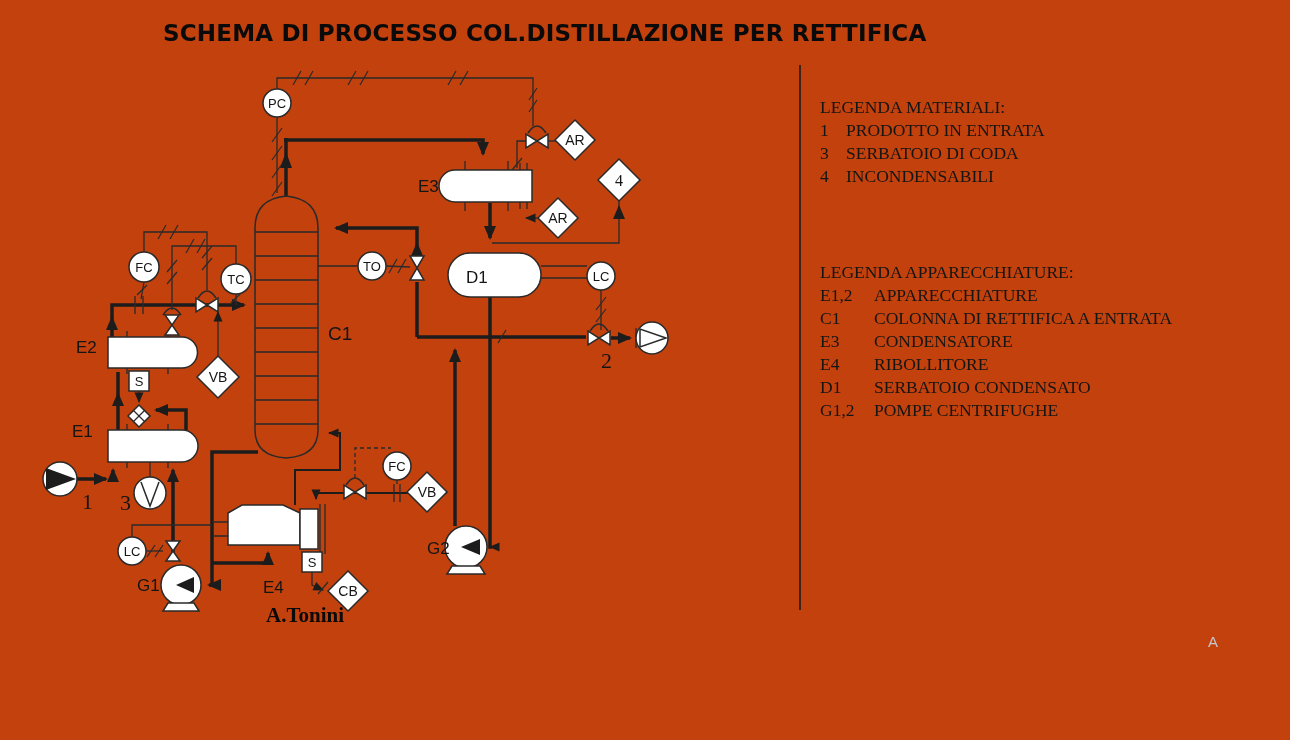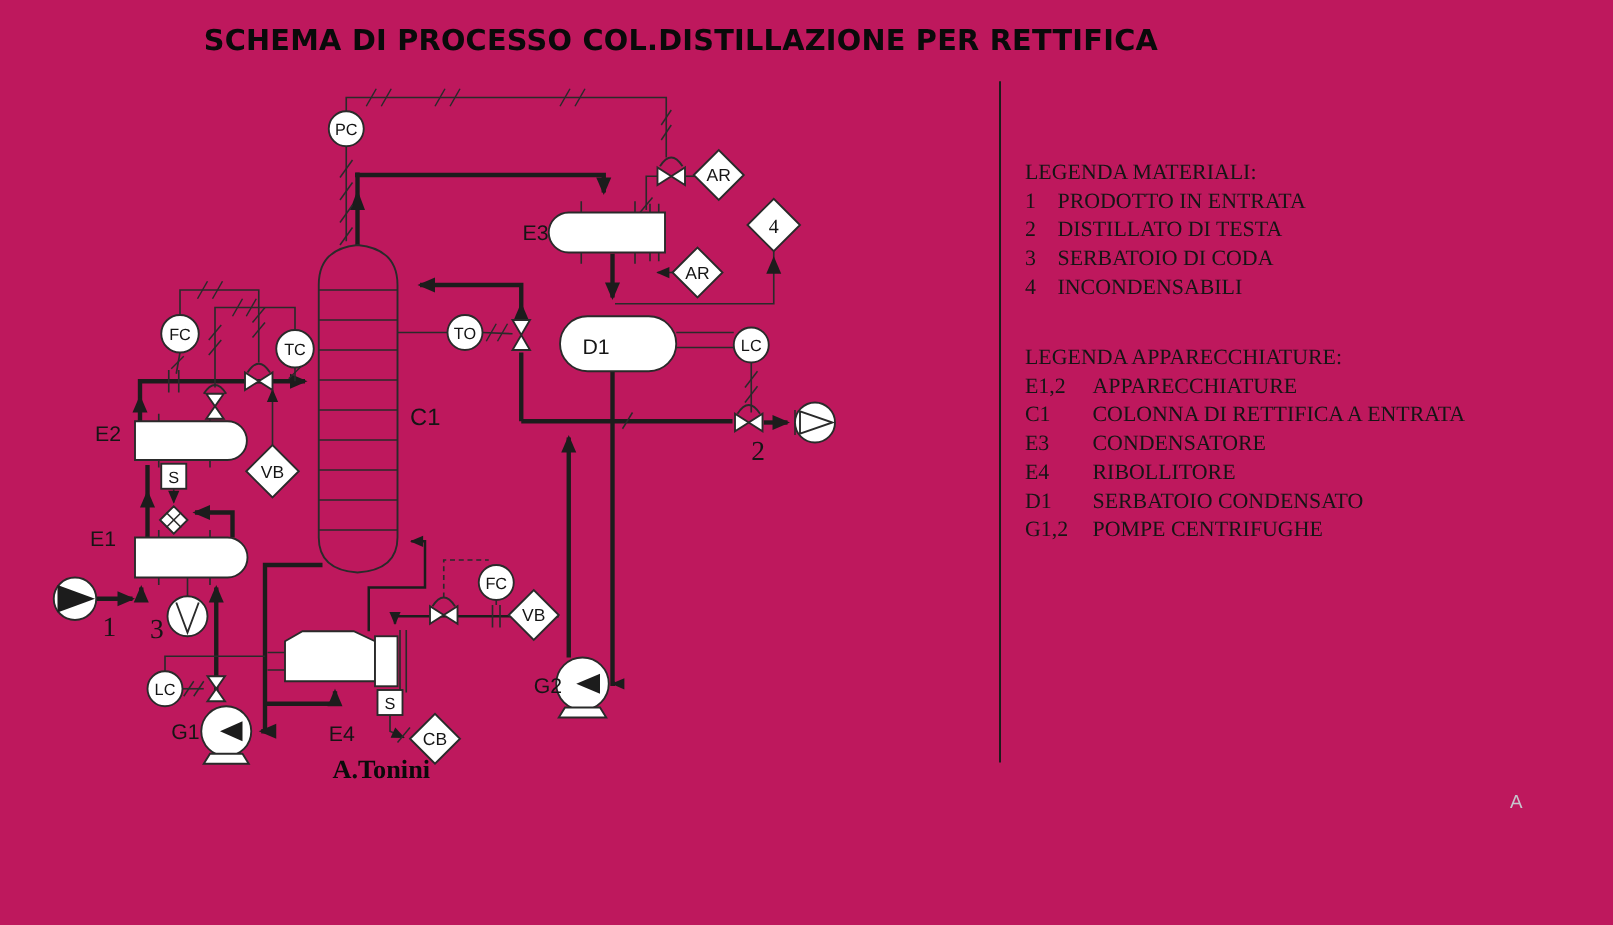--- a/index.html
+++ b/index.html
@@ -1,23 +1,23 @@
 <!DOCTYPE html>
 <html><head>
 <meta charset="utf-8">
 <style>
   html,body{margin:0;padding:0;background:#ffffff;}
-  #page{position:relative;width:1290px;height:740px;background:#be185d;overflow:hidden;
+  #page{position:relative;width:1290px;height:740px;background:#c2410c;overflow:hidden;
         font-family:"Liberation Sans",sans-serif;color:#111;}
   #title{position:absolute;left:163px;top:20px;font-family:"DejaVu Sans",sans-serif;
          font-weight:bold;font-size:23px;letter-spacing:.2px;color:#0a0a0a;white-space:nowrap;}
   .legend{position:absolute;left:820px;font-family:"Liberation Serif",serif;
           font-size:17.5px;line-height:23px;color:#151515;white-space:nowrap;}
-  #legend-materials{top:96px;margin-top:30px;}
-  #legend-equipment{top:274px;}
+  #legend-materials{top:96px;}
+  #legend-equipment{top:261px;}
   .lg-num{display:inline-block;width:26px;}
   .lg-code{display:inline-block;width:54px;}
   #signature{position:absolute;left:266px;top:603px;font-family:"Liberation Serif",serif;
              font-weight:bold;font-size:21px;color:#0a0a0a;}
   #watermark{position:absolute;left:1208px;top:633px;font-family:"Liberation Sans",sans-serif;
              font-size:15px;color:#c6c6cd;}
   svg text{font-family:"Liberation Sans",sans-serif;fill:#151515;}
   .inst{font-size:13px;text-anchor:middle;}
   .dmt{font-size:14px;text-anchor:middle;}
   .eq{font-size:17px;}
@@ -333,23 +333,20 @@
     </g>
   </svg>
 
   
   <div id="legend-materials" class="legend">
     <div>LEGENDA MATERIALI:</div>
     <div>
       <span class="lg-num">1</span><span>PRODOTTO IN ENTRATA</span>
     </div>
     <div>
-      <span class="lg-num">2</span><span>DISTILLATO DI TESTA</span>
-    </div>
-    <div>
       <span class="lg-num">3</span><span>SERBATOIO DI CODA</span>
     </div>
     <div>
       <span class="lg-num">4</span><span>INCONDENSABILI</span>
     </div>
   </div>
 
   <div id="legend-equipment" class="legend">
     <div>LEGENDA APPARECCHIATURE:</div>
     <div>

